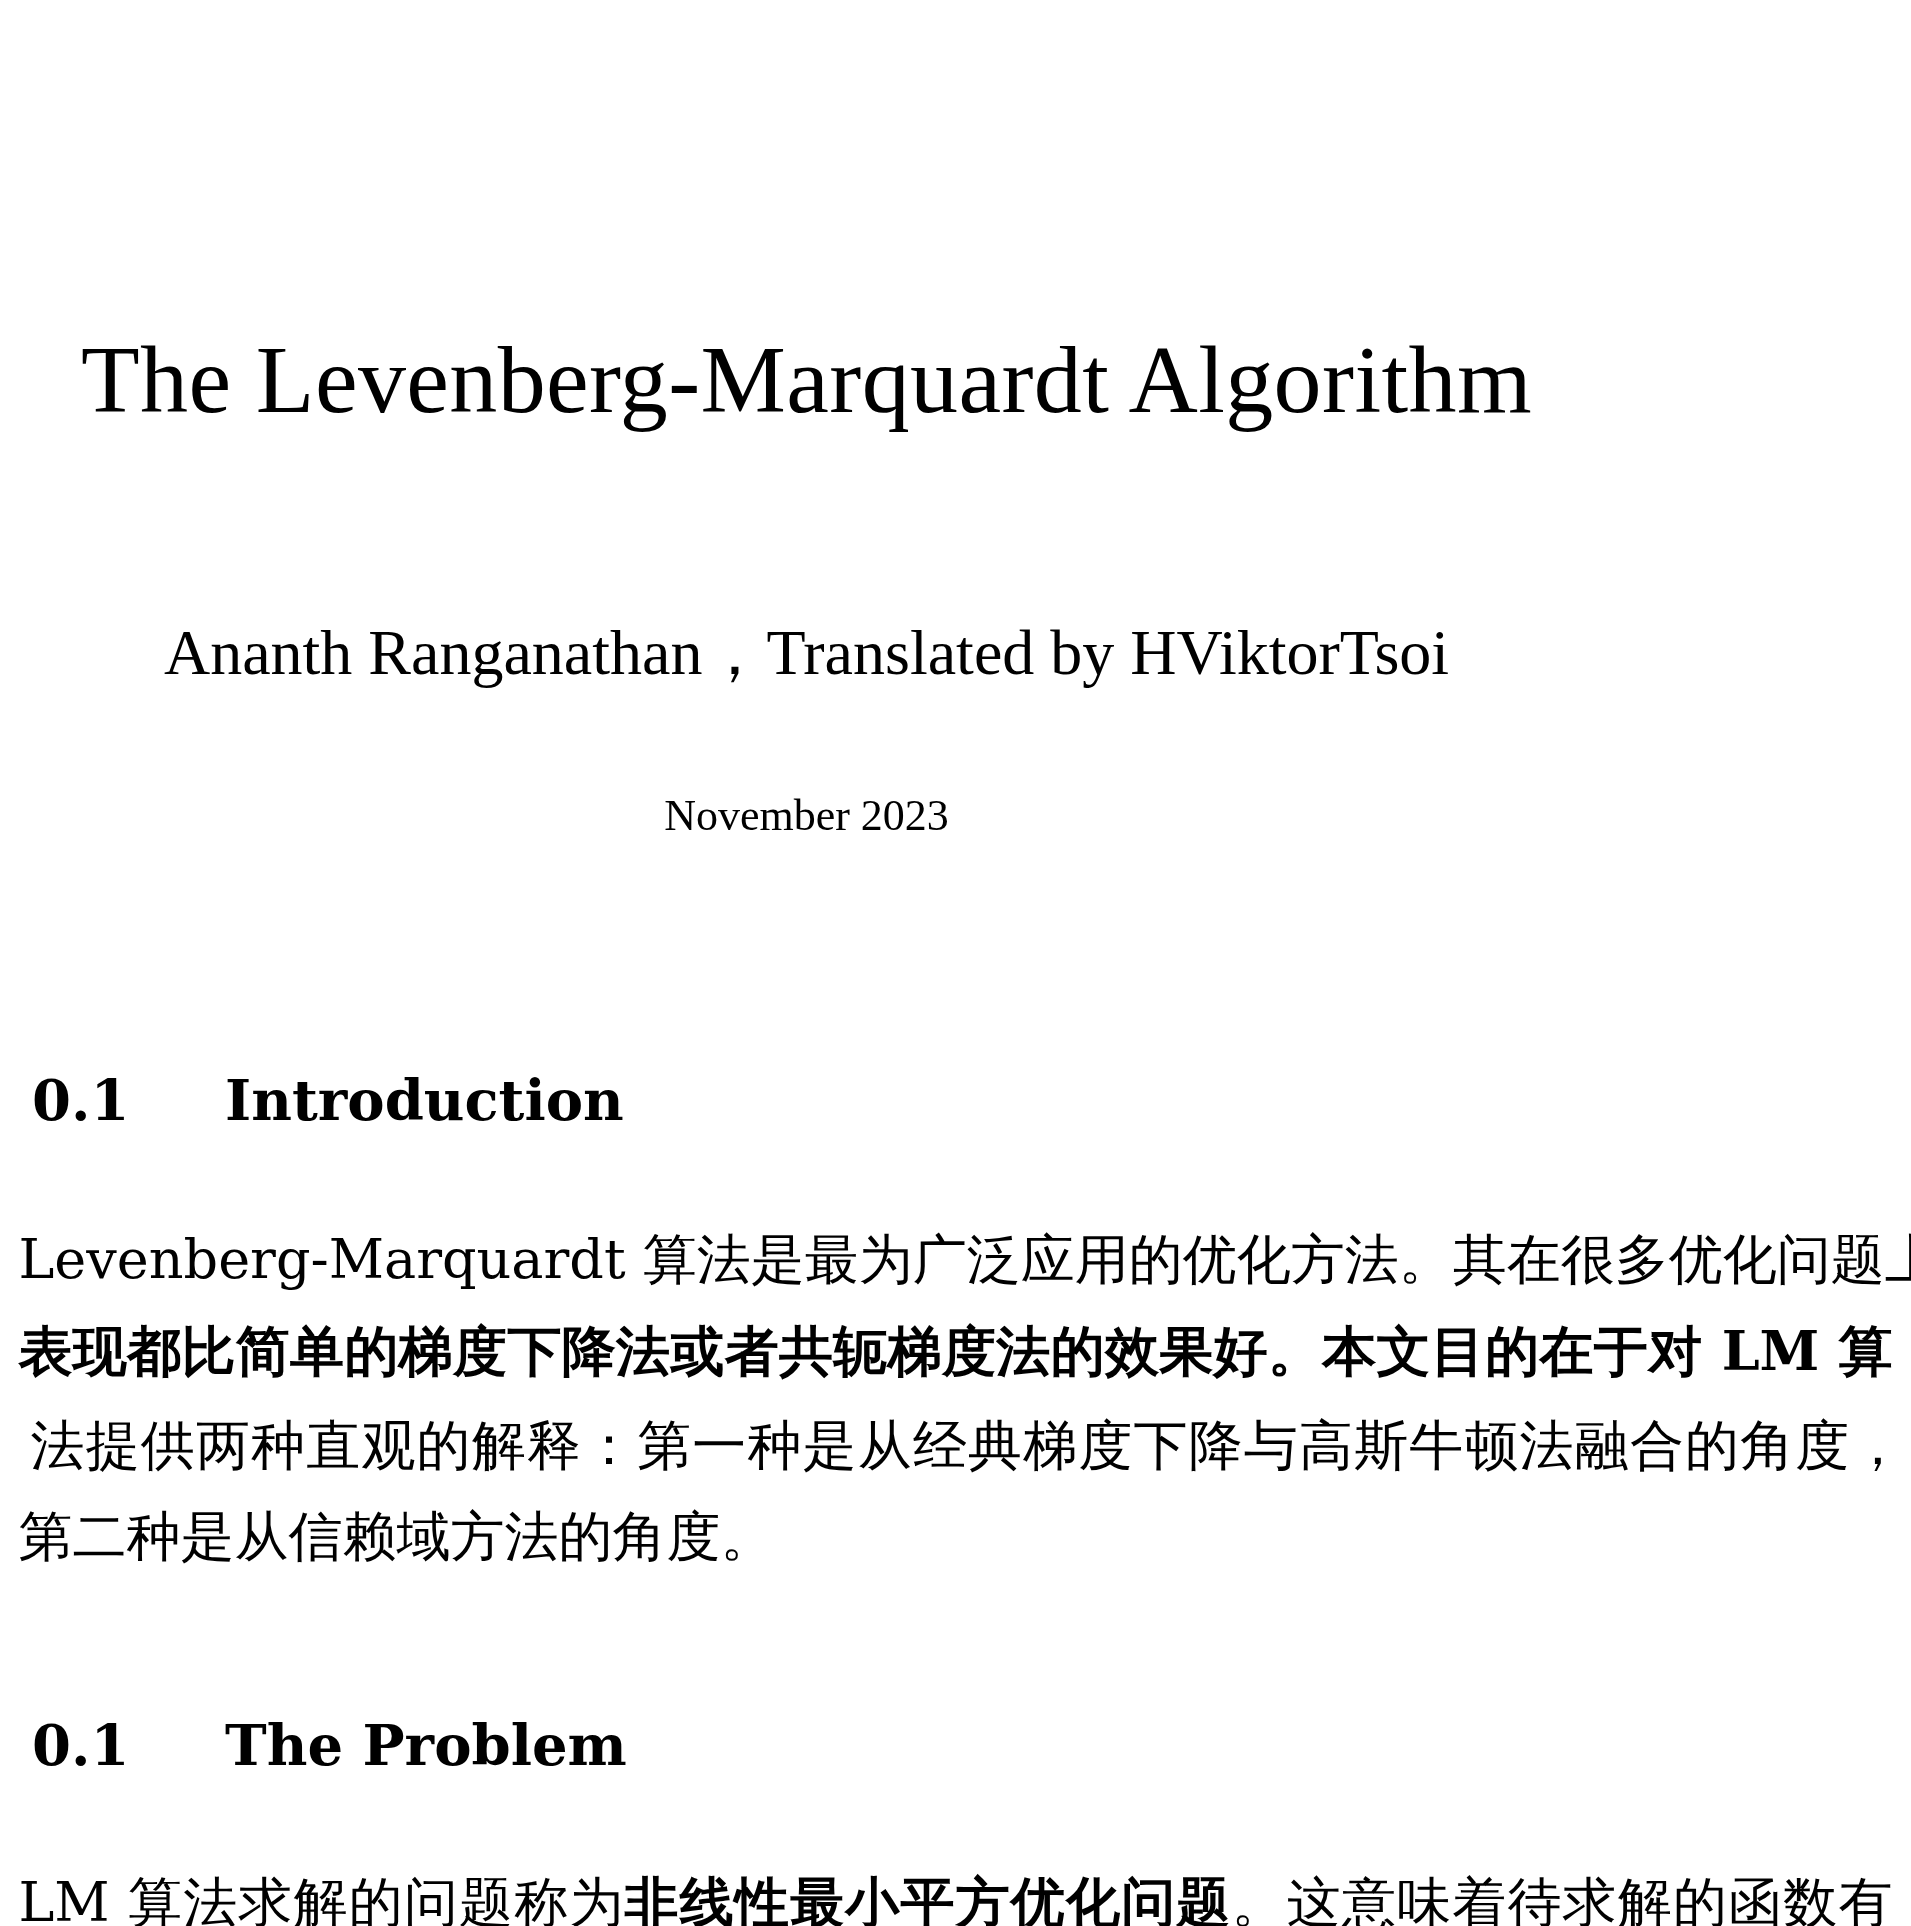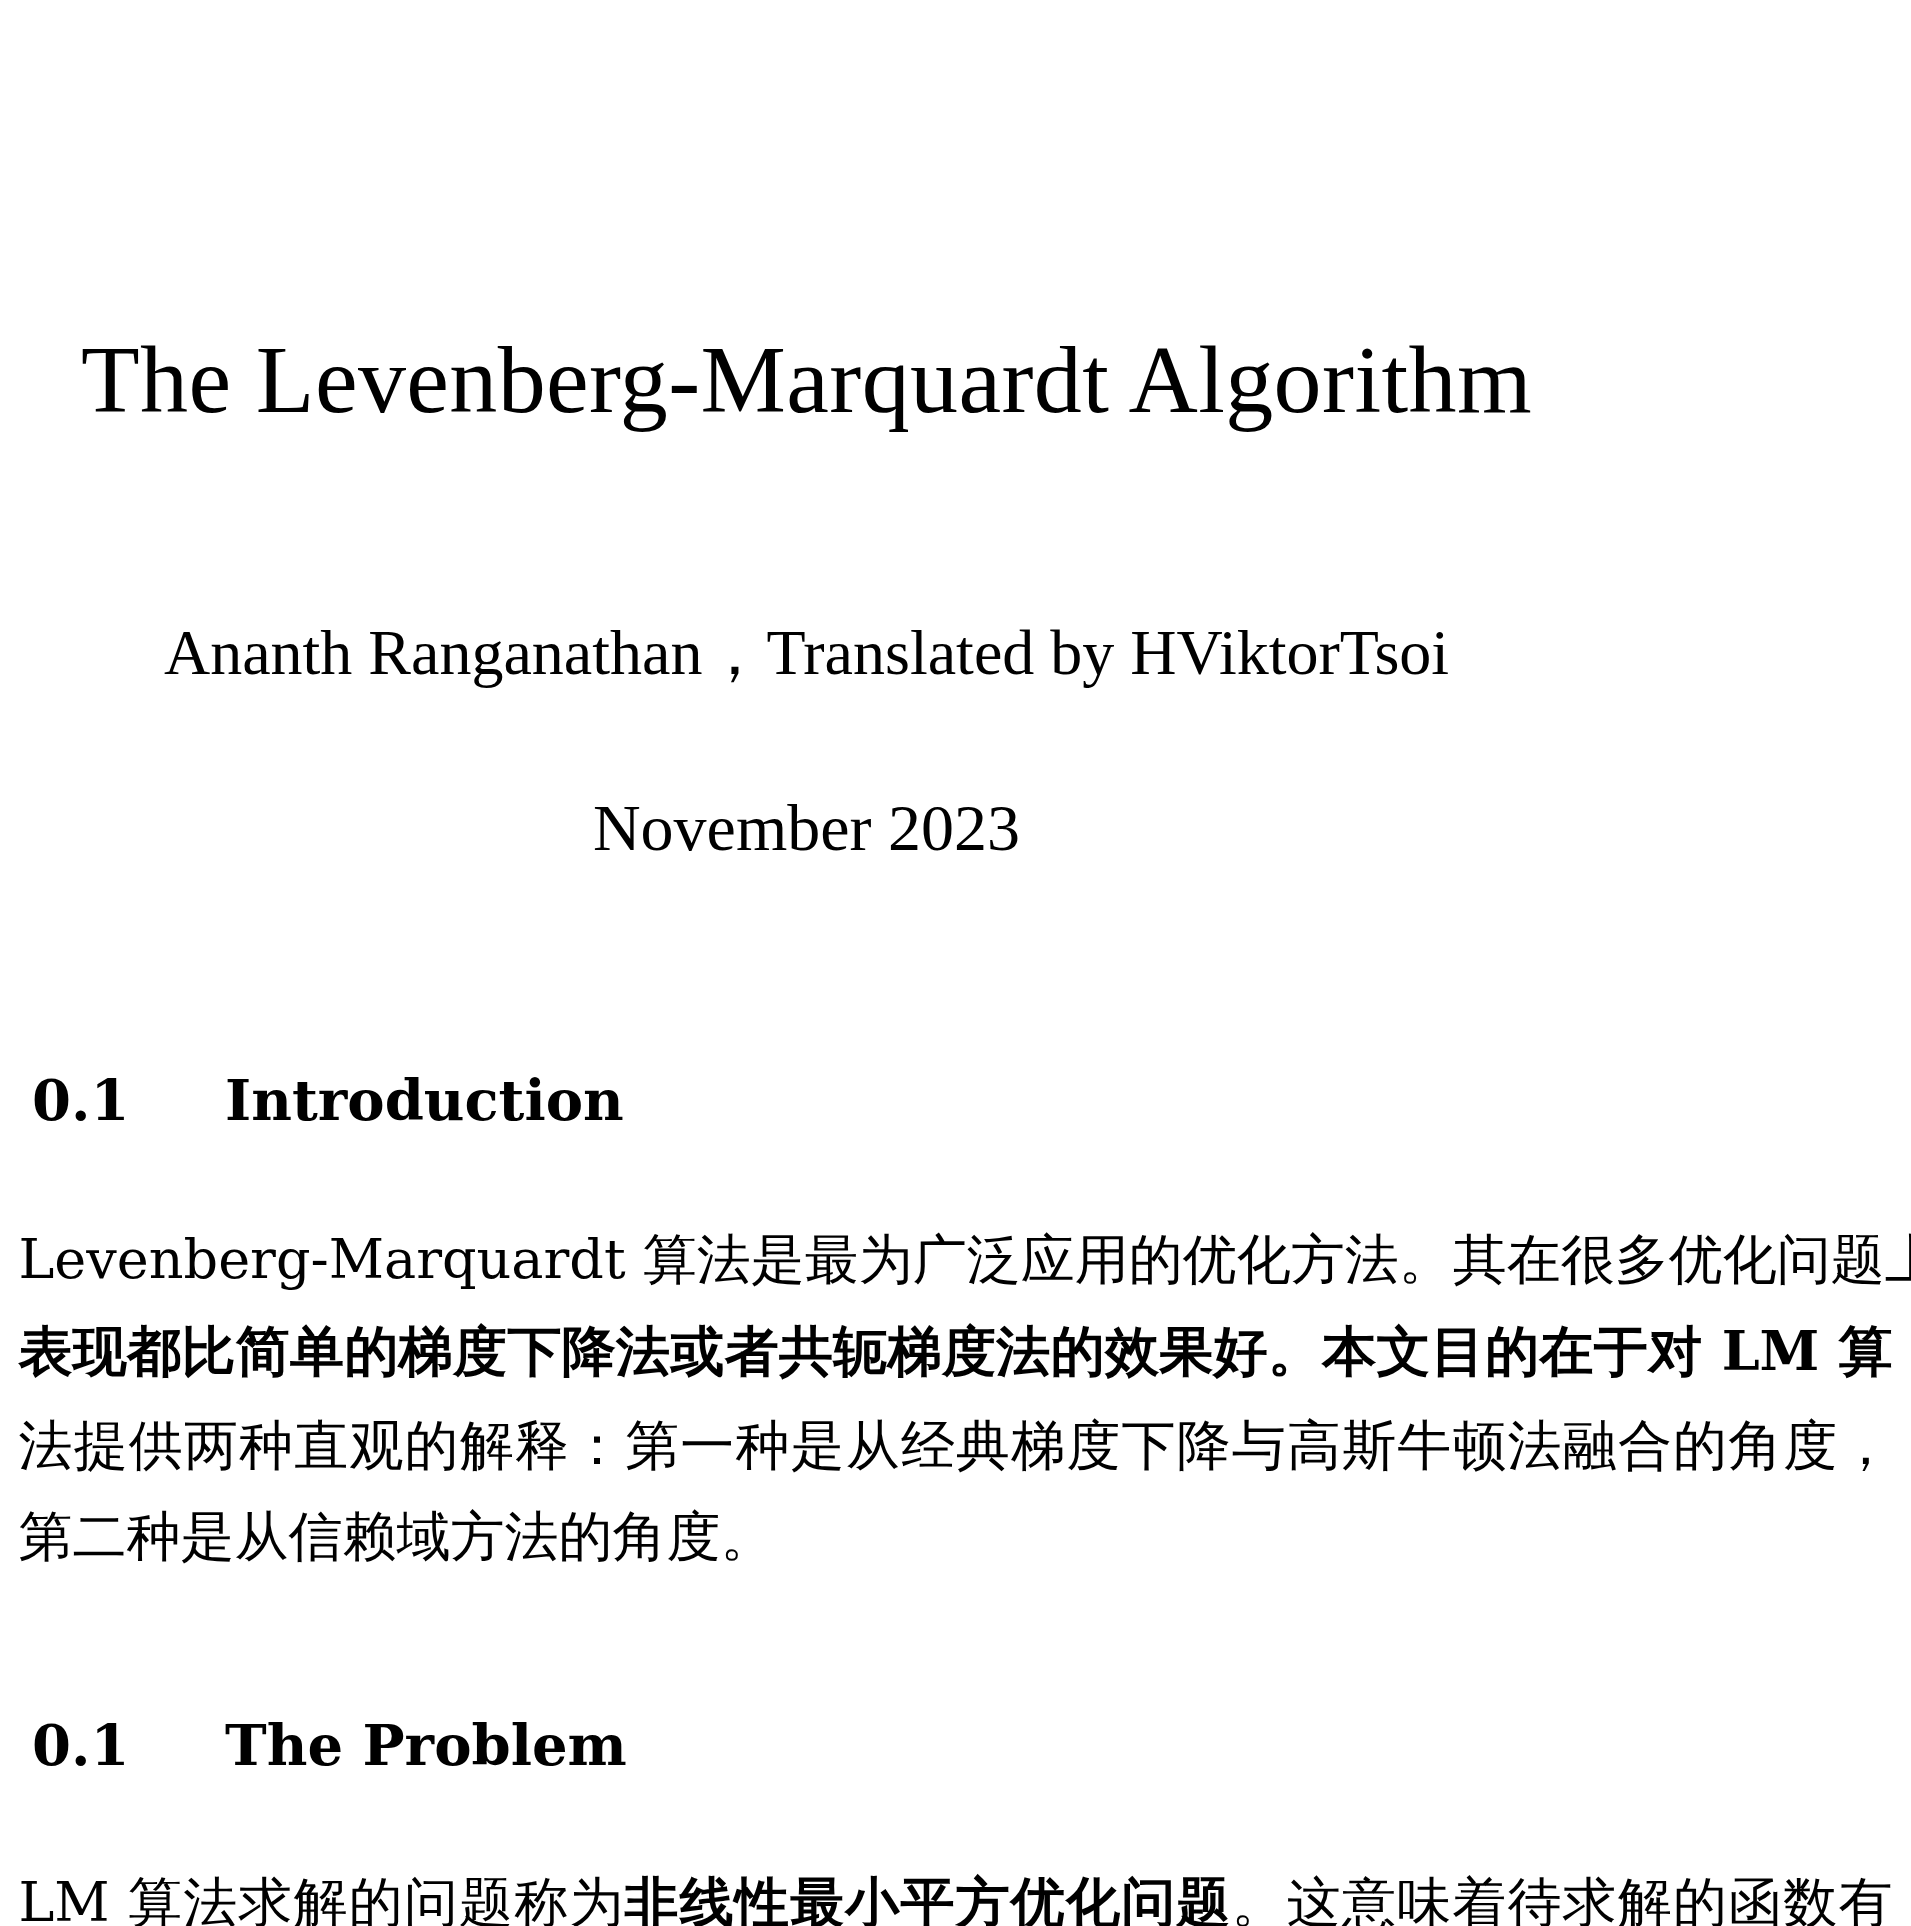--- a/index.html
+++ b/index.html
@@ -2,42 +2,42 @@
 <html style="font-size:6.2px"><head>
 <meta charset="utf-8">
 <style>
   html, body { margin:0; padding:0; background:#ffffff; }
   body { width:1911px; height:2703px; position:relative; overflow:hidden; color:#000;
          font-family:"DejaVu Serif", "Liberation Serif", serif; }
   .abs { position:absolute; left:0; }
   .center { width:1613px; text-align:center; }
   .title { font-family:"Liberation Serif", serif; font-size:96px; top:324px; letter-spacing:0.4px; }
   .author { font-family:"Liberation Serif", serif; font-size:64px; top:609px; }
-  .date { font-family:"Liberation Serif", serif; font-size:66px; top:790px; }
+  .date { font-family:"Liberation Serif", serif; font-size:44px; top:790px; }
   .heading { font-family:"DejaVu Serif", serif; font-weight:bold; font-size:56px; left:32px; }
   .heading .num { display:inline-block; width:193px; }
   .line { font-size:54px; left:18.5px; width:1874px; white-space:nowrap; line-height:1;
           font-family:"DejaVu Serif", "Liberation Serif", serif; }
   .justify { text-align:justify; text-align-last:justify; }
   b.bold { font-weight:bold; }
 </style>
 </head>
 <body>
 
 <div class="abs center title">The Levenberg-Marquardt Algorithm</div>
 <div class="abs center author">Ananth Ranganathan，Translated by HViktorTsoi</div>
 <div class="abs center date">November 2023</div>
 
 <div class="abs heading" style="top:1067px;">
   <span class="num">0.1</span><span>Introduction</span>
 </div>
 
 <div class="abs line justify" style="top:1233px;">Levenberg-Marquardt 算法是最为广泛应用的优化方法。其在很多优化问题上的</div>
 <div class="abs line justify" style="top:1324px;font-weight:bold;">表现都比简单的梯度下降法或者共轭梯度法的效果好。本文目的在于对 LM 算</div>
-<div class="abs line justify" style="top:1419px;">法提供两种直观的解释：第一种是从经典梯度下降与高斯牛顿法融合的角度，</div>
+<div class="abs line justify" style="top:1419px;margin-left:12px;">法提供两种直观的解释：第一种是从经典梯度下降与高斯牛顿法融合的角度，</div>
 <div class="abs line" style="top:1510px;">第二种是从信赖域方法的角度。</div>
 
 <div class="abs heading" style="top:1712px;">
   <span class="num">0.1</span><span>The Problem</span>
 </div>
 
 <div class="abs line justify" style="top:1875px;">
   <span>LM 算法求解的问题称为</span><b class="bold">非线性最小平方优化问题</b><span>。这意味着待求解的函数有</span>
 </div>
 

